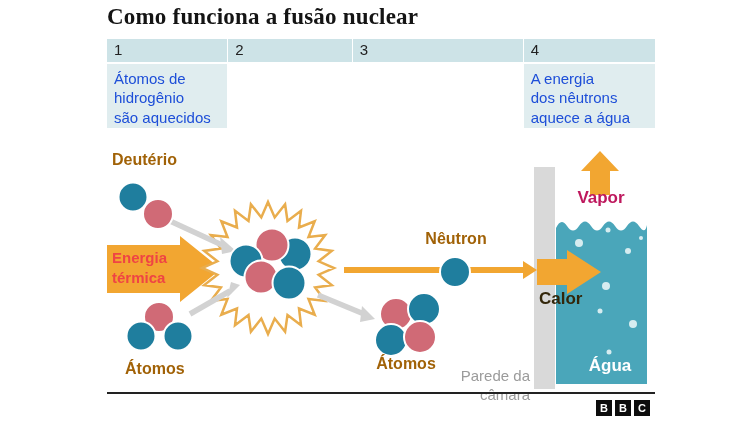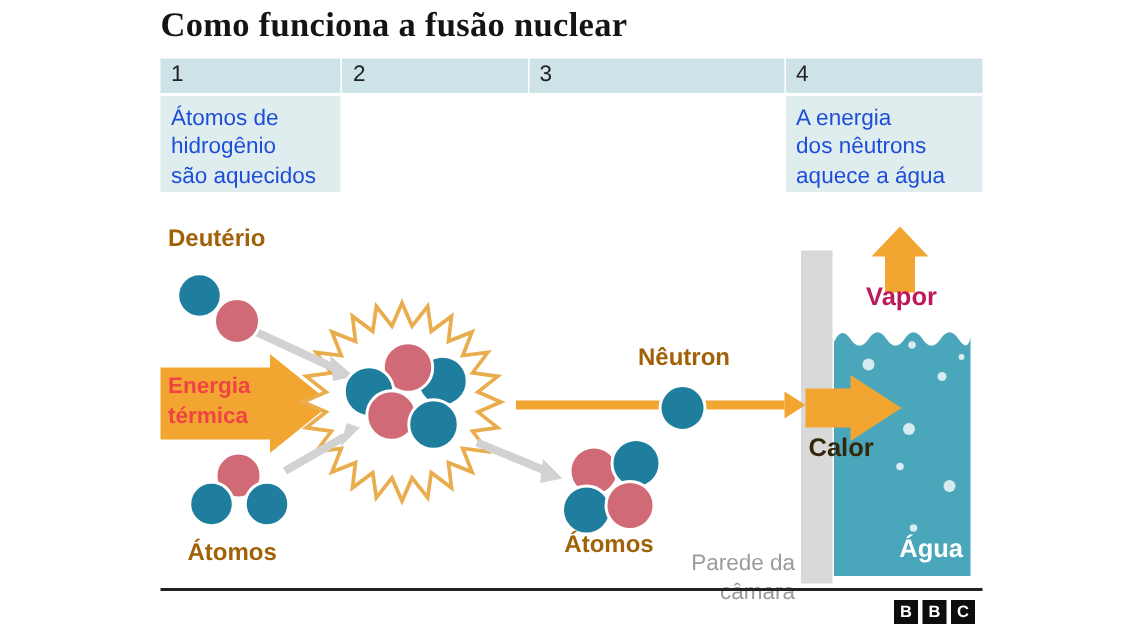--- a/index.html
+++ b/index.html
@@ -35,21 +35,21 @@
   #deuterium-label{left:112px;top:151px;}
   #tritium-label{left:125px;top:360px;}
   #neutron-label{left:420px;top:230px;width:72px;text-align:center;}
   #helium-label{left:376px;top:355px;width:60px;text-align:center;}
   #thermal-label{
     left:112px;top:248px;width:84px;font-weight:bold;font-size:15px;
     line-height:1.35;color:#ef4444;white-space:pre-line;
   }
   #heat-label{left:539px;top:261px;font-weight:bold;font-size:17px;color:#33260a;margin-top:28px;}
   #vapor-label{left:569px;top:188px;width:64px;text-align:center;font-weight:bold;font-size:17px;color:#be185d;}
-  #water-label{left:578px;top:356px;width:64px;text-align:right;font-weight:bold;font-size:17px;color:#ffffff;}
+  #water-label{left:578px;top:356px;width:64px;text-align:center;font-weight:bold;font-size:17px;color:#ffffff;}
   #wall-label{
     left:438px;top:347px;width:92px;text-align:right;color:#9b9b9b;
     font-size:15px;line-height:1.25;white-space:pre-line;margin-top:20px;
   }
   
   .particle-blue{fill:#1f7e9e;stroke:#ffffff;stroke-width:2;}
   .particle-red{fill:#d06a76;stroke:#ffffff;stroke-width:2;}
   .orange-shape{fill:#f2a631;}
   .gray-arrow{stroke:#d2d2d2;stroke-width:5.5;fill:none;}
   .gray-head{fill:#d2d2d2;}

